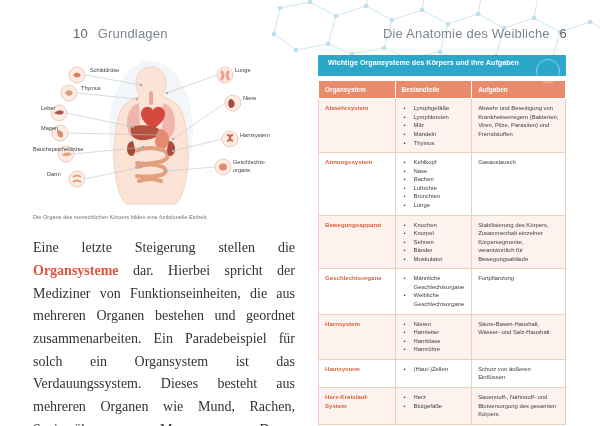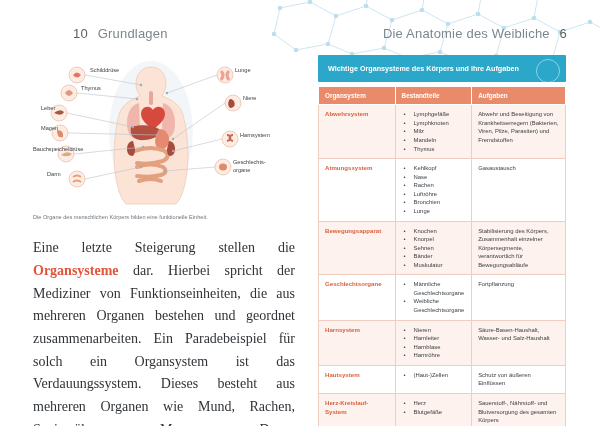--- a/index.html
+++ b/index.html
@@ -86,21 +86,21 @@
     left: 318px;
     top: 55px;
     width: 248px;
   }
   .tbl-title {
     background: #2aa7c9;
     color: #ffffff;
     font-family: "Liberation Sans", sans-serif;
     font-size: 7.2px;
     font-weight: bold;
-    padding: 9px 10px 9px 10px;
+    padding: 3px 10px 9px 10px;
     position: relative;
     border-radius: 1px;
     line-height: 1.3;
   }
   .tbl-title .badge {
     position: absolute;
     right: 6px;
     top: 4px;
     width: 22px;
     height: 22px;

